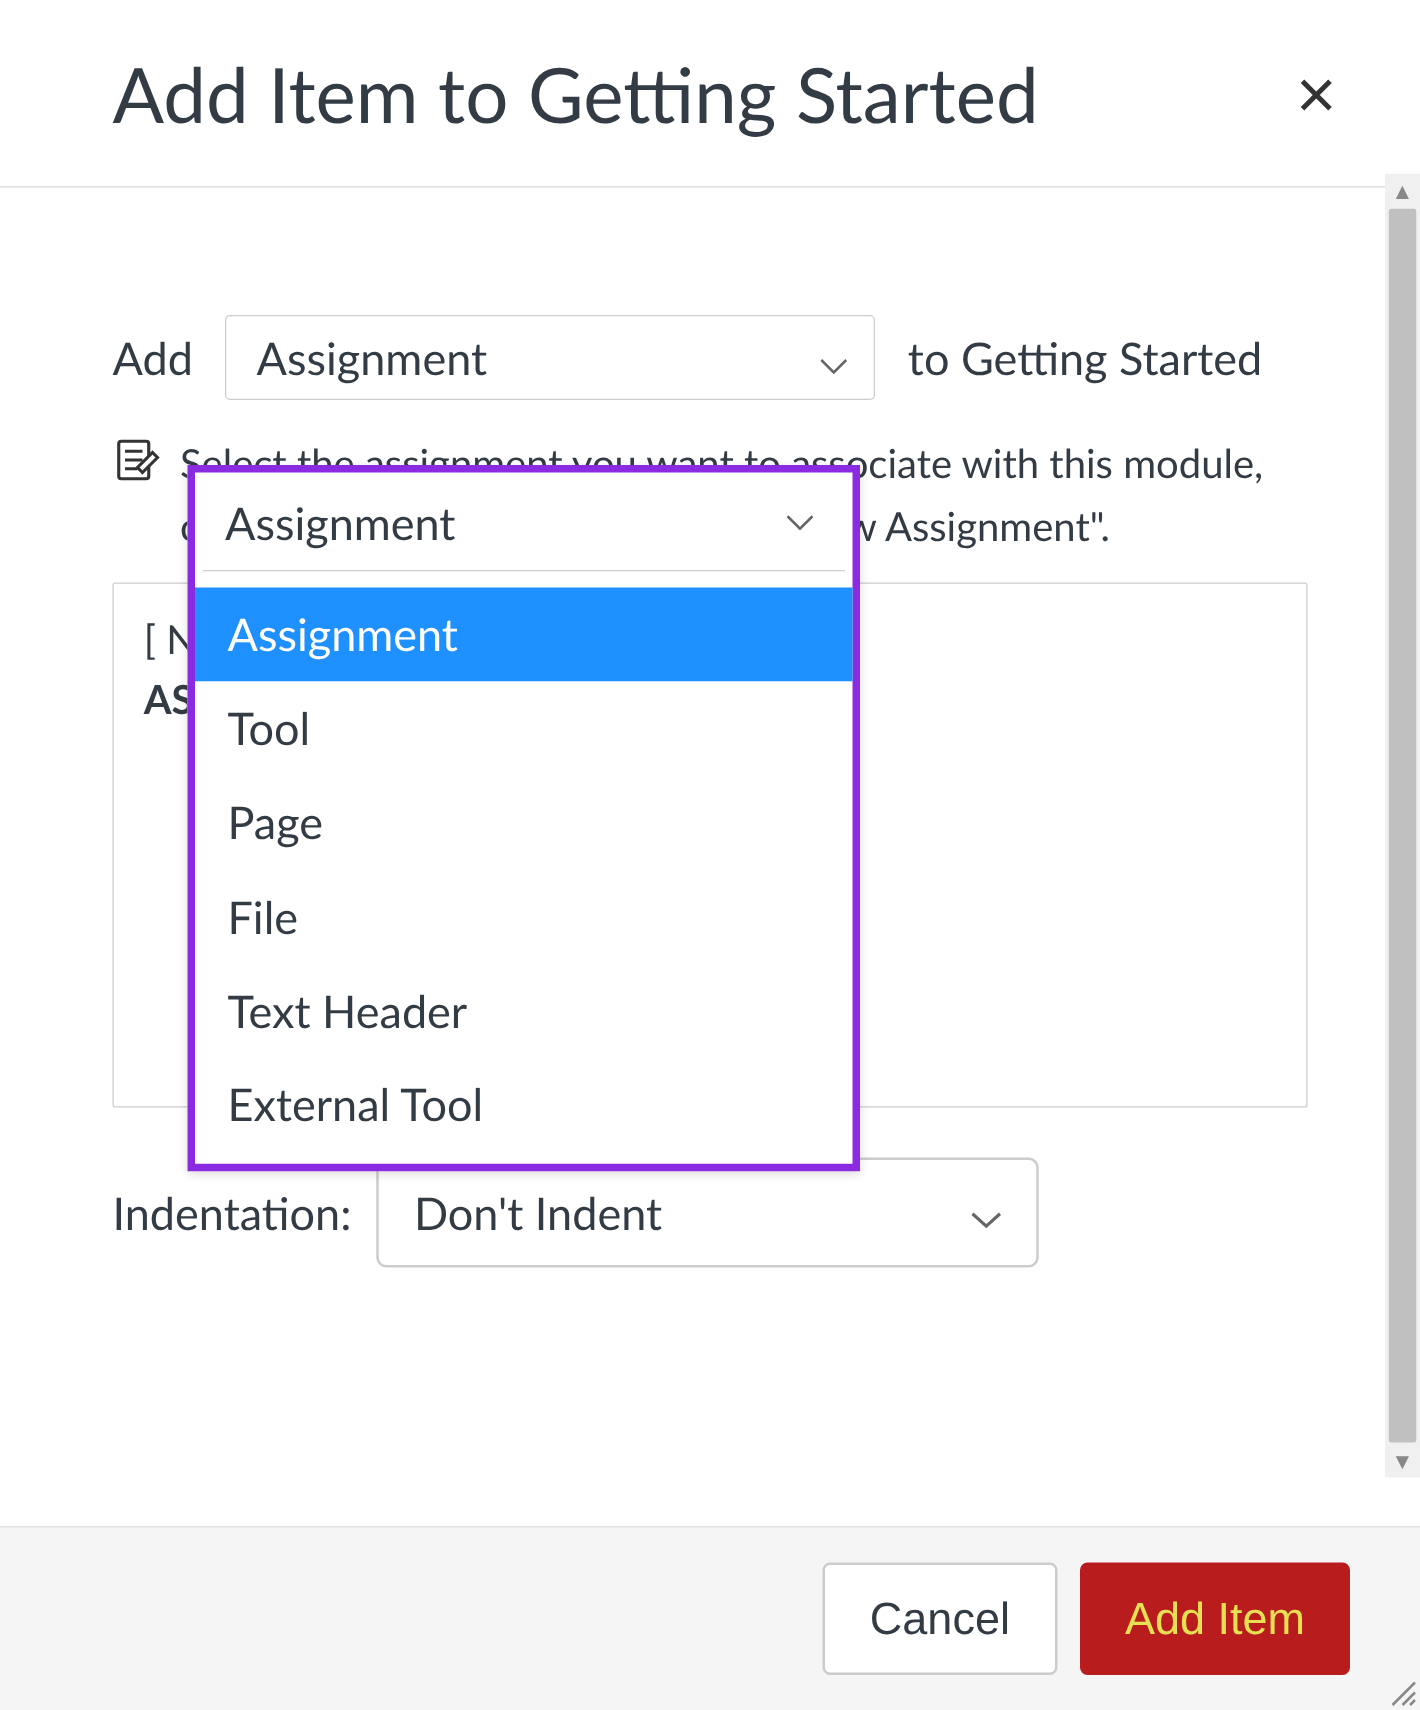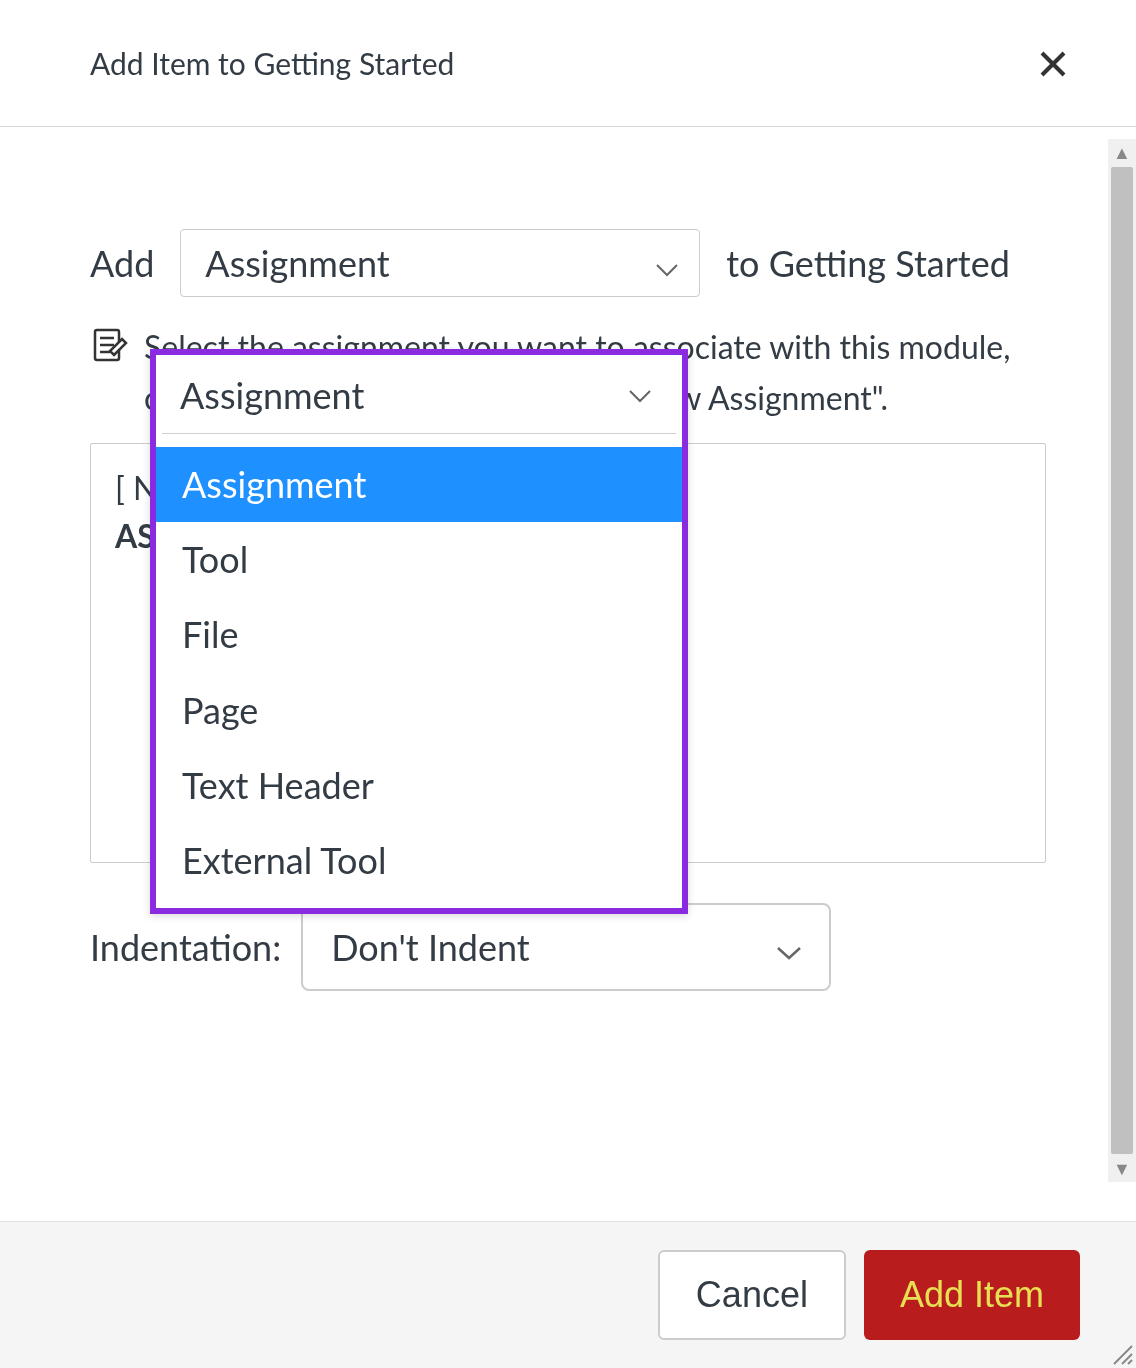--- a/index.html
+++ b/index.html
@@ -22,21 +22,21 @@
       flex-direction: column;
     }
     .modal-header {
       padding: 38px 60px 38px 90px;
       display: flex;
       justify-content: space-between;
       align-items: center;
       border-bottom: 1px solid #d7d7d7;
     }
     .modal-title {
-      font-size: 30px;
+      font-size: 61px;
       font-weight: 400;
       color: #333c45;
     }
     .close-btn {
       font-size: 42px;
       font-weight: 400;
       color: #333;
       cursor: pointer;
       padding: 4px 8px;
       line-height: 1;
@@ -329,22 +329,22 @@
       <div class="dropdown-selected-display">Assignment</div>
       <span class="dropdown-selected-chevron">
         <svg width="24" height="14" viewBox="0 0 24 14">
             <polyline points="2,2 12,12 22,2" fill="none" stroke="#666" stroke-width="2"></polyline>
           </svg>
       </span>
       <div class="dropdown-divider"></div>
       <div class="dropdown-list">
         <div class="dropdown-option selected">Assignment</div>
         <div class="dropdown-option">Tool</div>
+        <div class="dropdown-option">Page</div>
         <div class="dropdown-option">File</div>
-        <div class="dropdown-option">Page</div>
         <div class="dropdown-option">Text Header</div>
         <div class="dropdown-option">External Tool</div>
       </div>
     </div>
 
   </div>
 
   <div class="modal-footer">
     <button class="btn btn-cancel">Cancel</button>
     <button class="btn btn-primary">Add Item</button>

